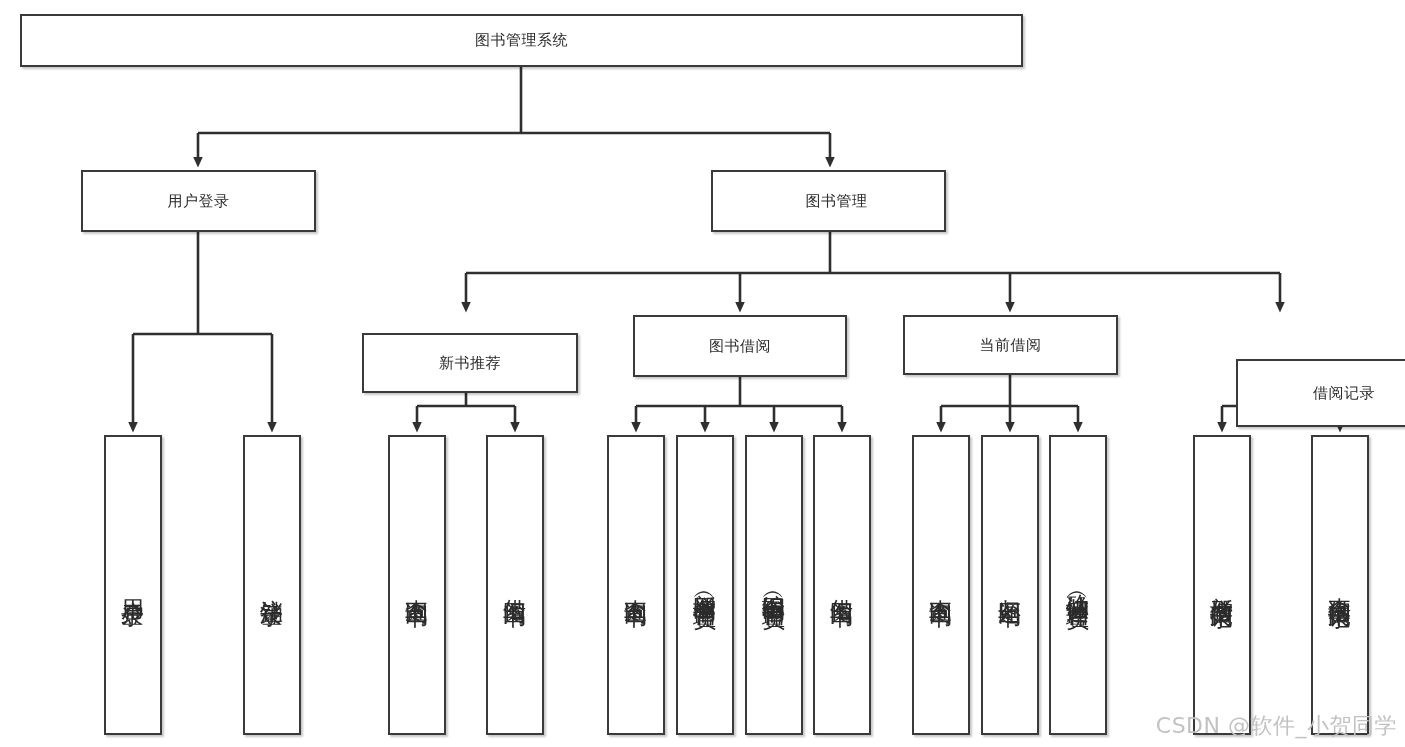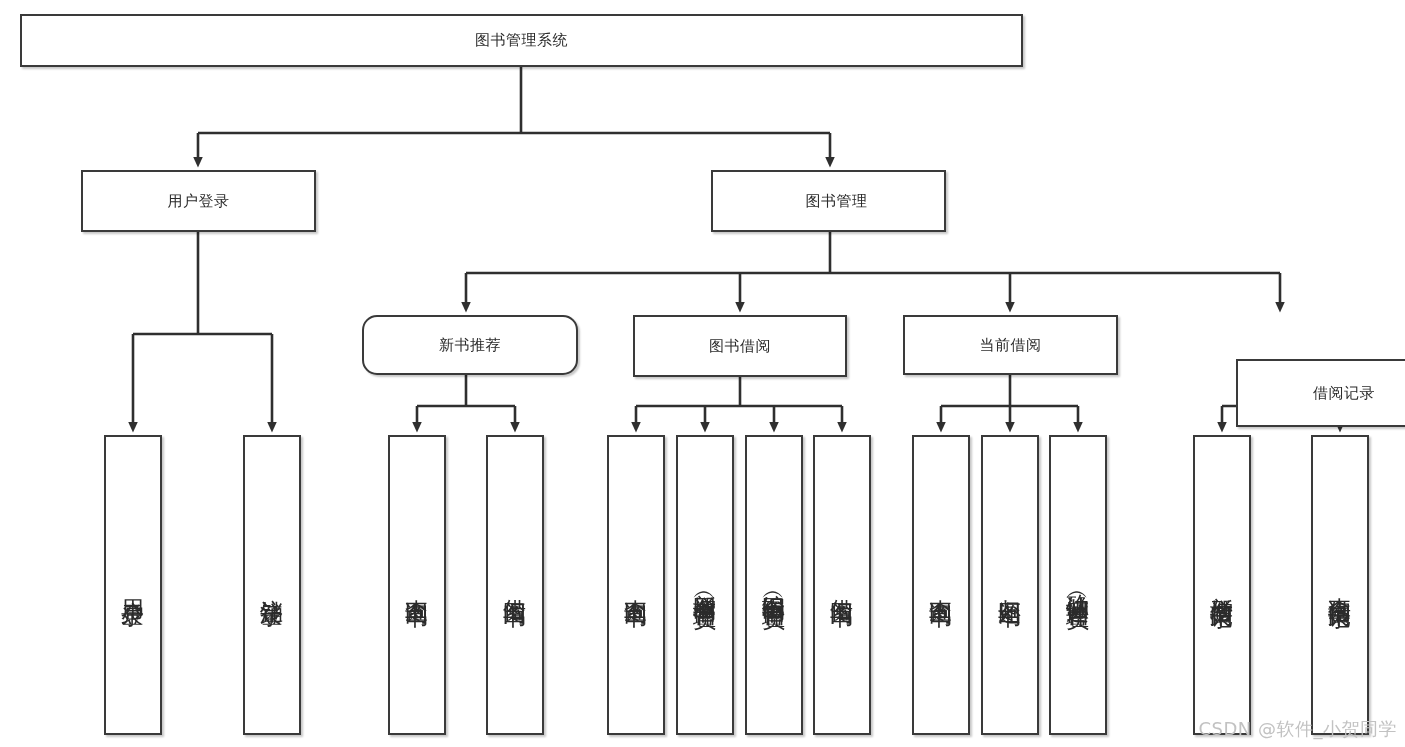--- a/index.html
+++ b/index.html
@@ -54,21 +54,21 @@
     text-orientation: upright;
     font-size: 23px;
     line-height: 1.22;
     letter-spacing: 2px;
     max-height: 100%;
   }
   #watermark {
     position: absolute;
     right: 8px;
     bottom: 6px;
-    font-size: 18px;
+    font-size: 22px;
     color: #c2c2c2;
     letter-spacing: 0.5px;
     white-space: nowrap;
   }
 </style>
 </head>
 <body>
 
 <div id="canvas">
 
@@ -126,21 +126,21 @@
     <span class="label">图书管理系统</span>
   </div>
 
   <div class="node horizontal" style="left:81px; top:170px; width:235px; height:62px;">
     <span class="label">用户登录</span>
   </div>
   <div class="node horizontal" style="left:711px; top:170px; width:235px; height:62px;padding-left:16px;">
     <span class="label">图书管理</span>
   </div>
 
-  <div class="node horizontal" style="left:362px; top:315px; width:216px; height:60px;border-radius:15px;">
+  <div class="node horizontal" style="left:362px; top:333px; width:216px; height:60px;">
     <span class="label">新书推荐</span>
   </div>
   <div class="node horizontal" style="left:633px; top:315px; width:214px; height:62px;">
     <span class="label">图书借阅</span>
   </div>
   <div class="node horizontal" style="left:903px; top:315px; width:215px; height:60px;">
     <span class="label">当前借阅</span>
   </div>
   <div class="node horizontal" style="left:1236px; top:315px; width:216px; height:68px;margin-top:44px;">
     <span class="label">借阅记录</span>

